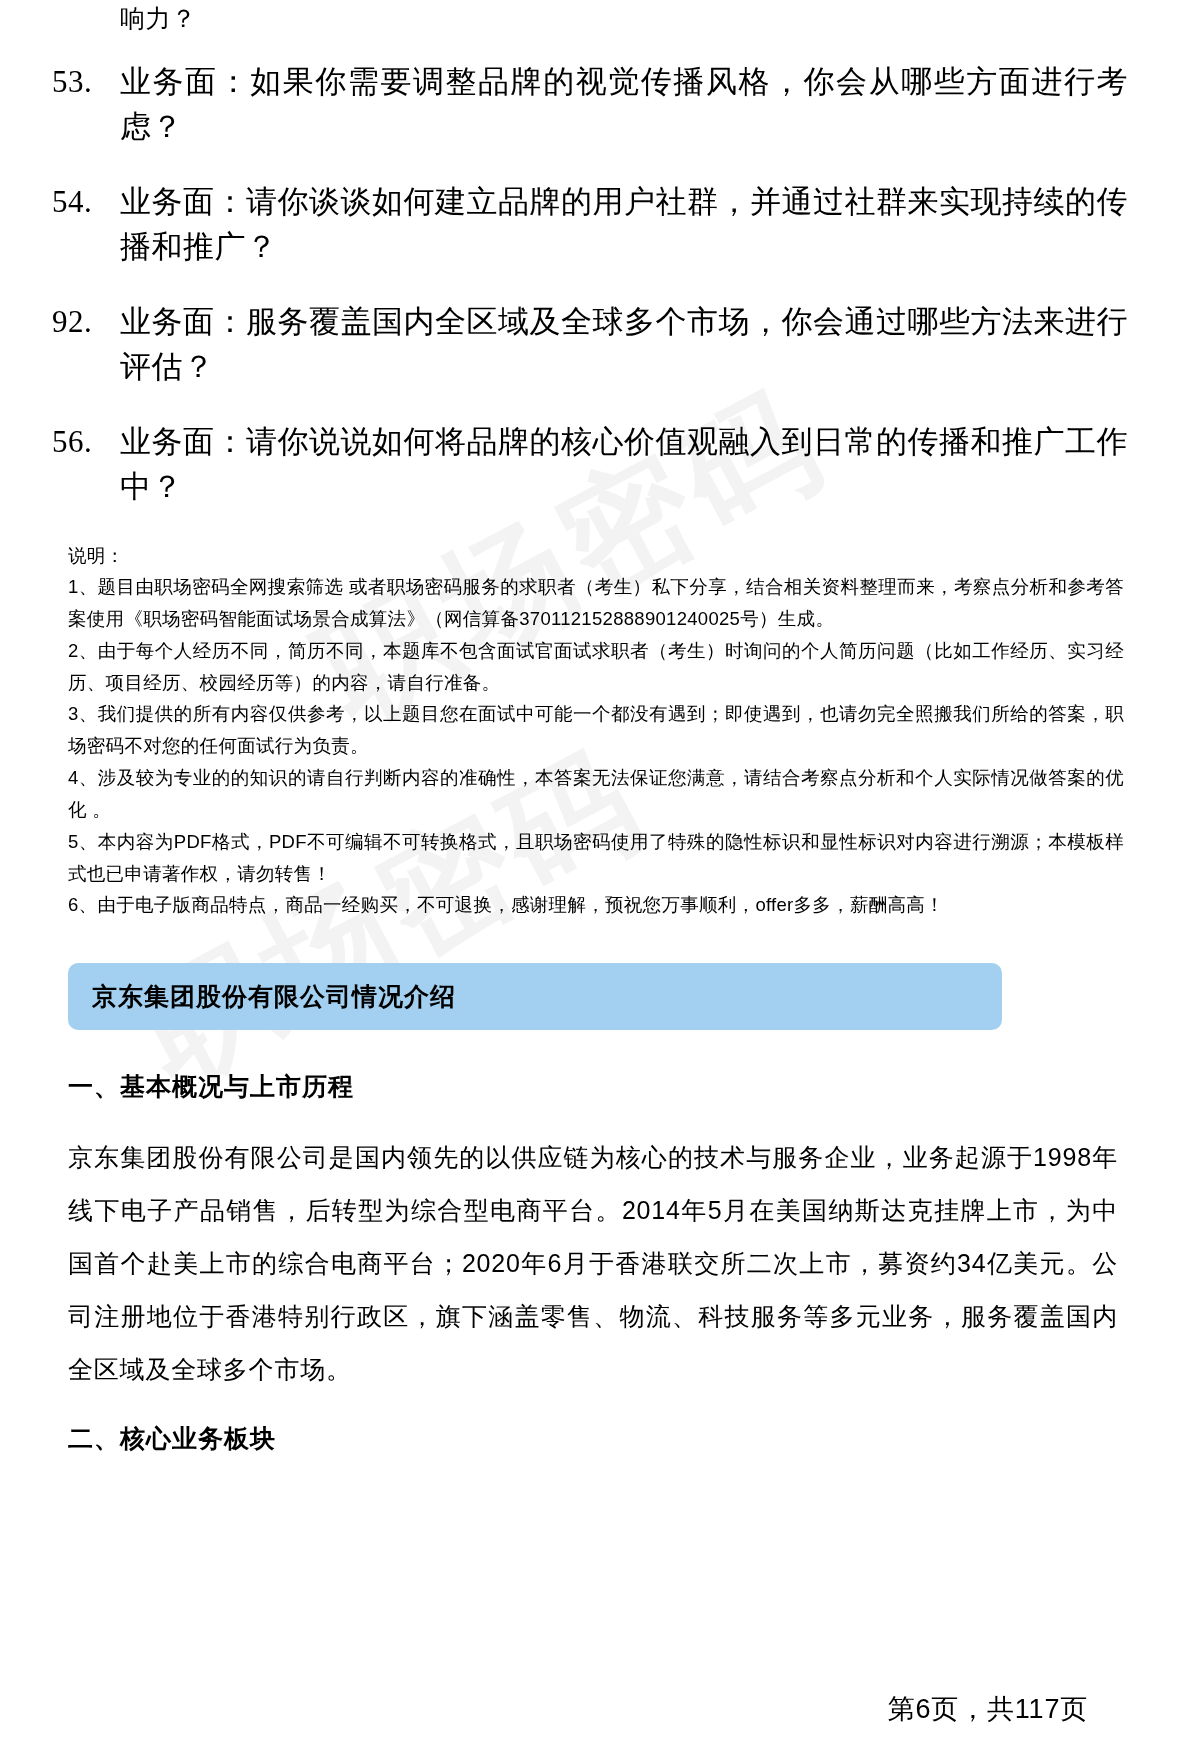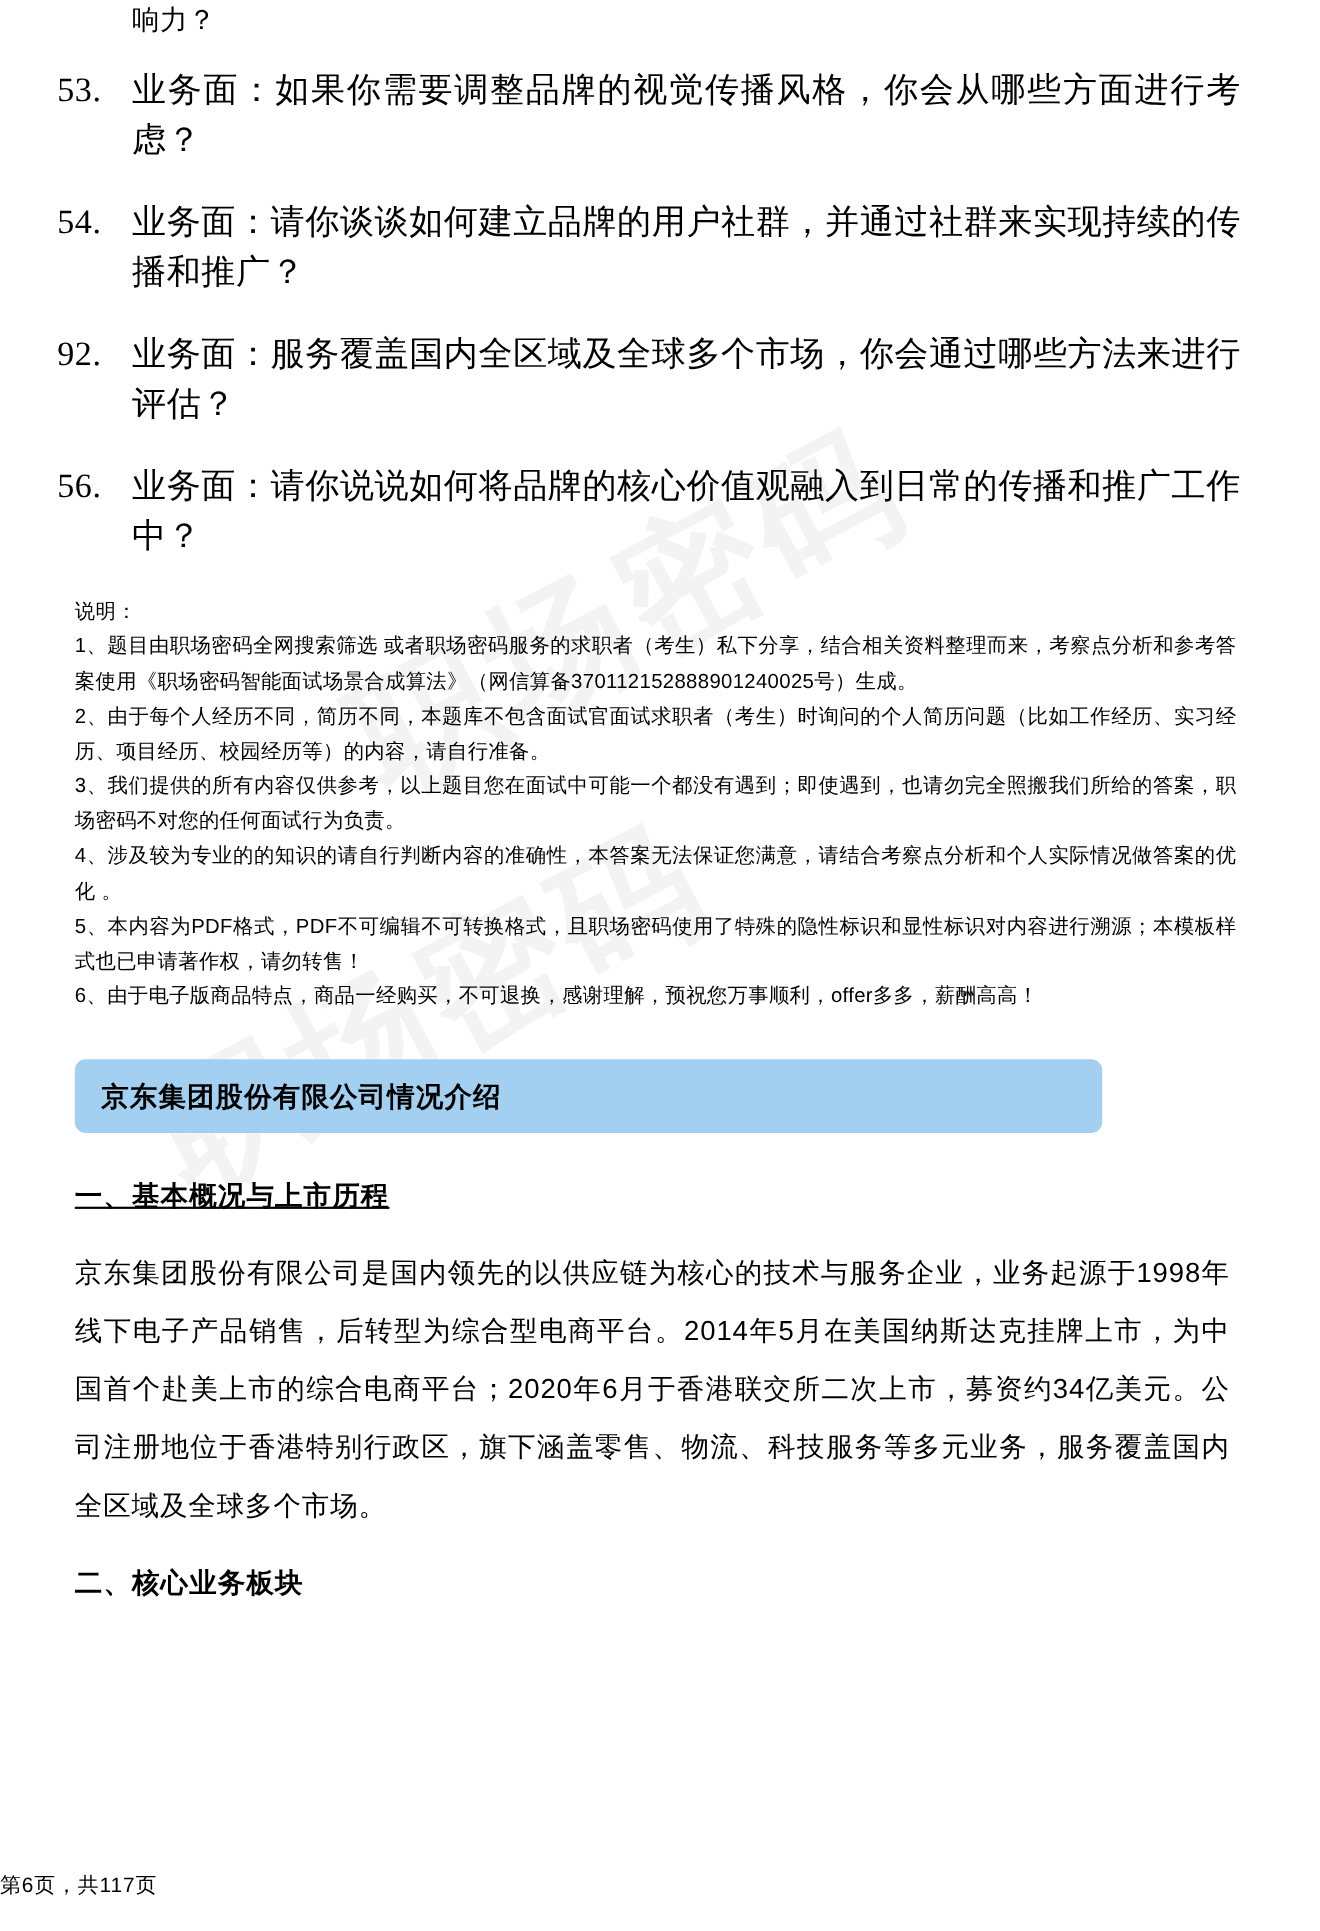--- a/index.html
+++ b/index.html
@@ -114,21 +114,20 @@
   
   .sect {
     margin-left: 20px;
     margin-right: 10px;
   }
   .sect-head {
     font-size: 25px;
     font-weight: 700;
     letter-spacing: 1px;
     margin-top: 40px;
-    text-decoration: underline;
   }
   .sect-para {
     font-size: 25px;
     line-height: 2.12;
     letter-spacing: 0.8px;
     margin-top: 28px;
     text-align: justify;
     text-justify: inter-ideograph;
   }
   .sect-head2 {
@@ -137,22 +136,22 @@
     letter-spacing: 1px;
     margin-top: 26px;
   }
 
   
   .footer {
     position: absolute;
     left: 0;
     bottom: 28px;
     width: 1088px;
-    text-align: left;
-    font-size: 19px;
+    text-align: right;
+    font-size: 27px;
     letter-spacing: 0.8px;
     z-index: 3;
   }
 </style>
 </head>
 <body>
 
 <div class="watermark">
   <div class="wm-text wm1">职场密码</div>
   <div class="wm-text wm2">职场密码</div>

